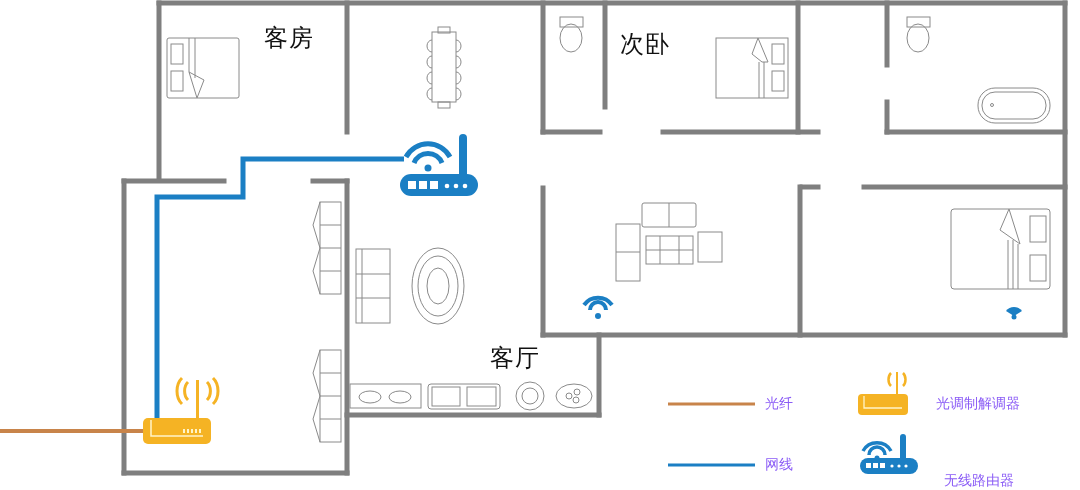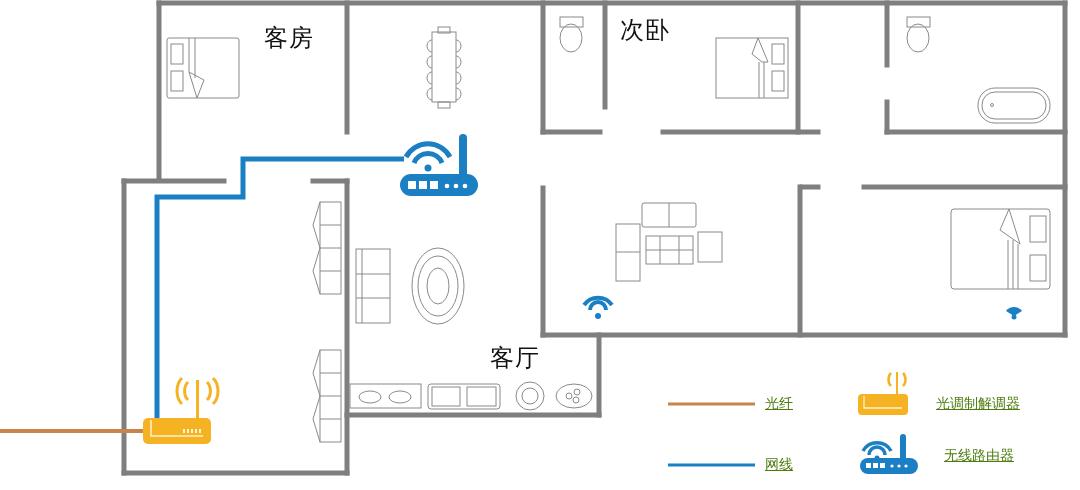--- a/index.html
+++ b/index.html
@@ -1,19 +1,19 @@
 <!DOCTYPE html>
 <html><head>
   <meta charset="utf-8">
   <style>
     html, body { margin: 0; padding: 0; background: #ffffff; }
     body { width: 1080px; height: 490px; position: relative; overflow: hidden; font-family: "DejaVu Serif", serif; }
     #plan { position: absolute; left: 0; top: 0; }
     .room-label { position: absolute; font-family: Liberation Serif, serif; font-size: 24px; color: #111; letter-spacing: 1px; }
-    .legend-label { position: absolute; font-family: "DejaVu Sans", "Liberation Sans", sans-serif; font-size: 14px; color: #4d7c0f; text-decoration: underline; }
+    .legend-label { position: absolute; font-family: "DejaVu Sans", "Liberation Sans", sans-serif; font-size: 14px; color: #8b5cf6; }
   </style>
 </head>
 <body>
 
 <svg id="plan" width="1080" height="490" viewBox="0 0 1080 490">
 
   <g stroke="#7f7f7f" stroke-width="5" fill="none" stroke-linecap="square">
 
     <line x1="159" y1="3" x2="1065" y2="3"></line>
 
@@ -245,19 +245,19 @@
       <rect x="873" y="463" width="5" height="5" fill="#fff"></rect>
       <rect x="880" y="463" width="5" height="5" fill="#fff"></rect>
       <circle cx="892" cy="466" r="1.6" fill="#fff"></circle>
       <circle cx="899" cy="466" r="1.6" fill="#fff"></circle>
       <circle cx="906" cy="466" r="1.6" fill="#fff"></circle>
     </g>
   </g>
 </svg>
 
 <div class="room-label" style="left:264px; top:22px;">客房</div>
-<div class="room-label" style="left:620px; top:14px;">次卧</div>
+<div class="room-label" style="left:620px; top:28px;">次卧</div>
 <div class="room-label" style="left:490px; top:342px;">客厅</div>
 
 <div class="legend-label" style="left:765px; top:395px;">光纤</div>
 <div class="legend-label" style="left:765px; top:456px;text-align:right;">网线</div>
 <div class="legend-label" style="left:936px; top:395px;">光调制解调器</div>
-<div class="legend-label" style="left:944px; top:447px;">无线路由器</div>
+<div class="legend-label" style="left:944px; top:472px;">无线路由器</div>
 
 </body></html>

